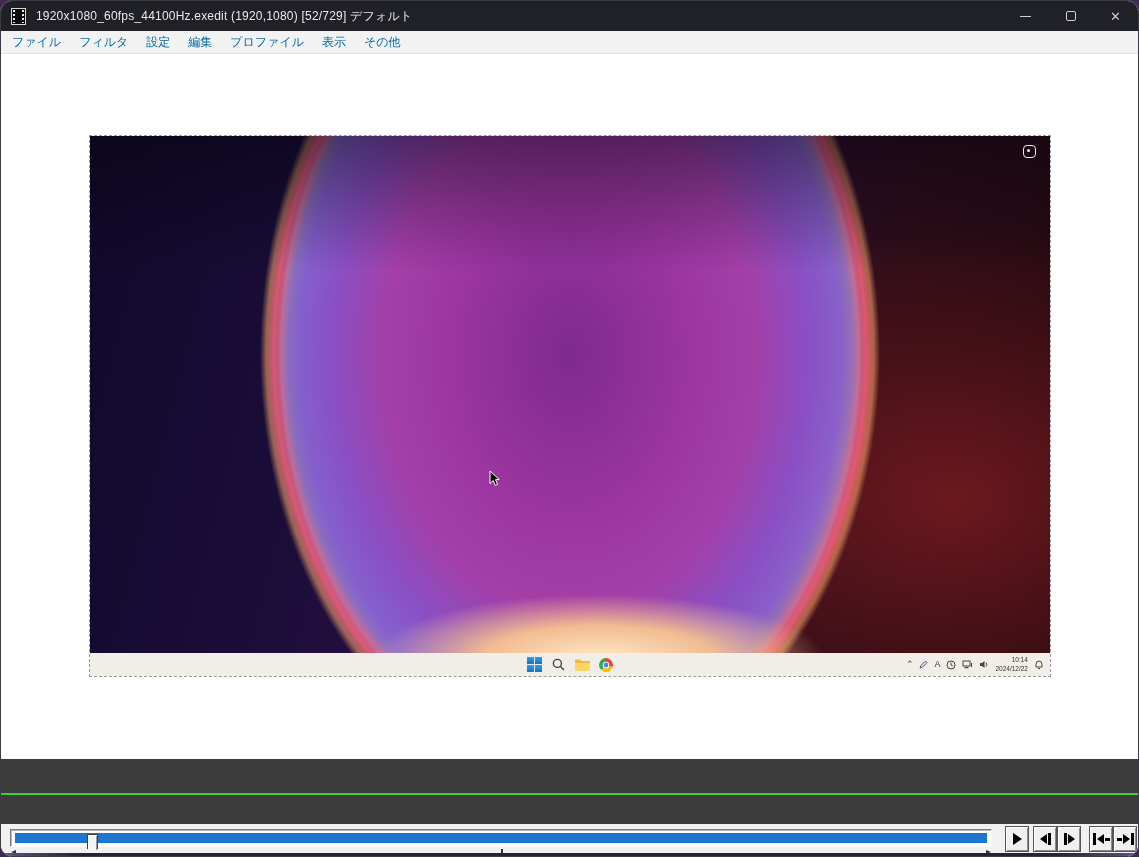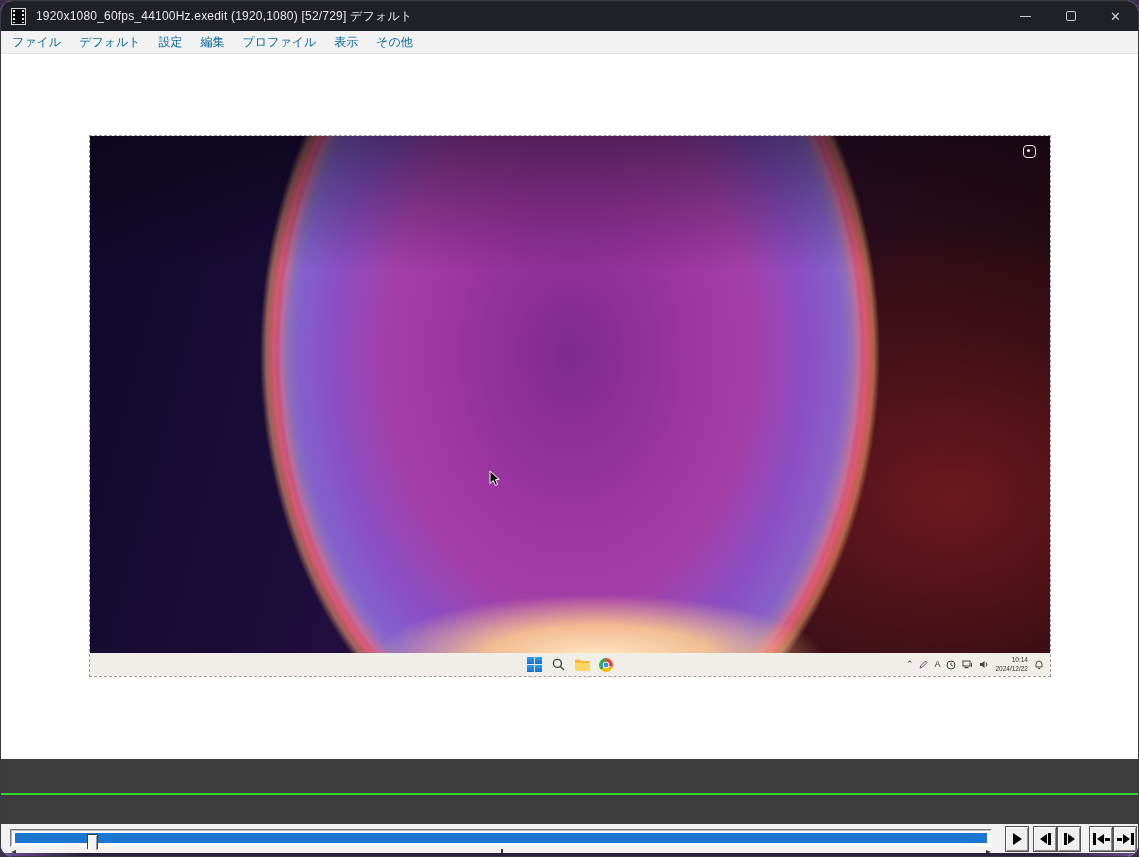--- a/index.html
+++ b/index.html
@@ -102,21 +102,21 @@
           <div class="glyph-max"></div>
         </div>
       <div class="win-btn">
           <div class="glyph-close">✕</div>
         </div>
     </div>
   </div>
 
   <div class="menubar">
     <div class="menu-item">ファイル</div>
-    <div class="menu-item">デフォルト</div>
+    <div class="menu-item">フィルタ</div>
     <div class="menu-item">設定</div>
     <div class="menu-item">編集</div>
     <div class="menu-item">プロファイル</div>
     <div class="menu-item">表示</div>
     <div class="menu-item">その他</div>
   </div>
 
   <div class="client">
     <div class="video">
       <div class="wallpaper">

